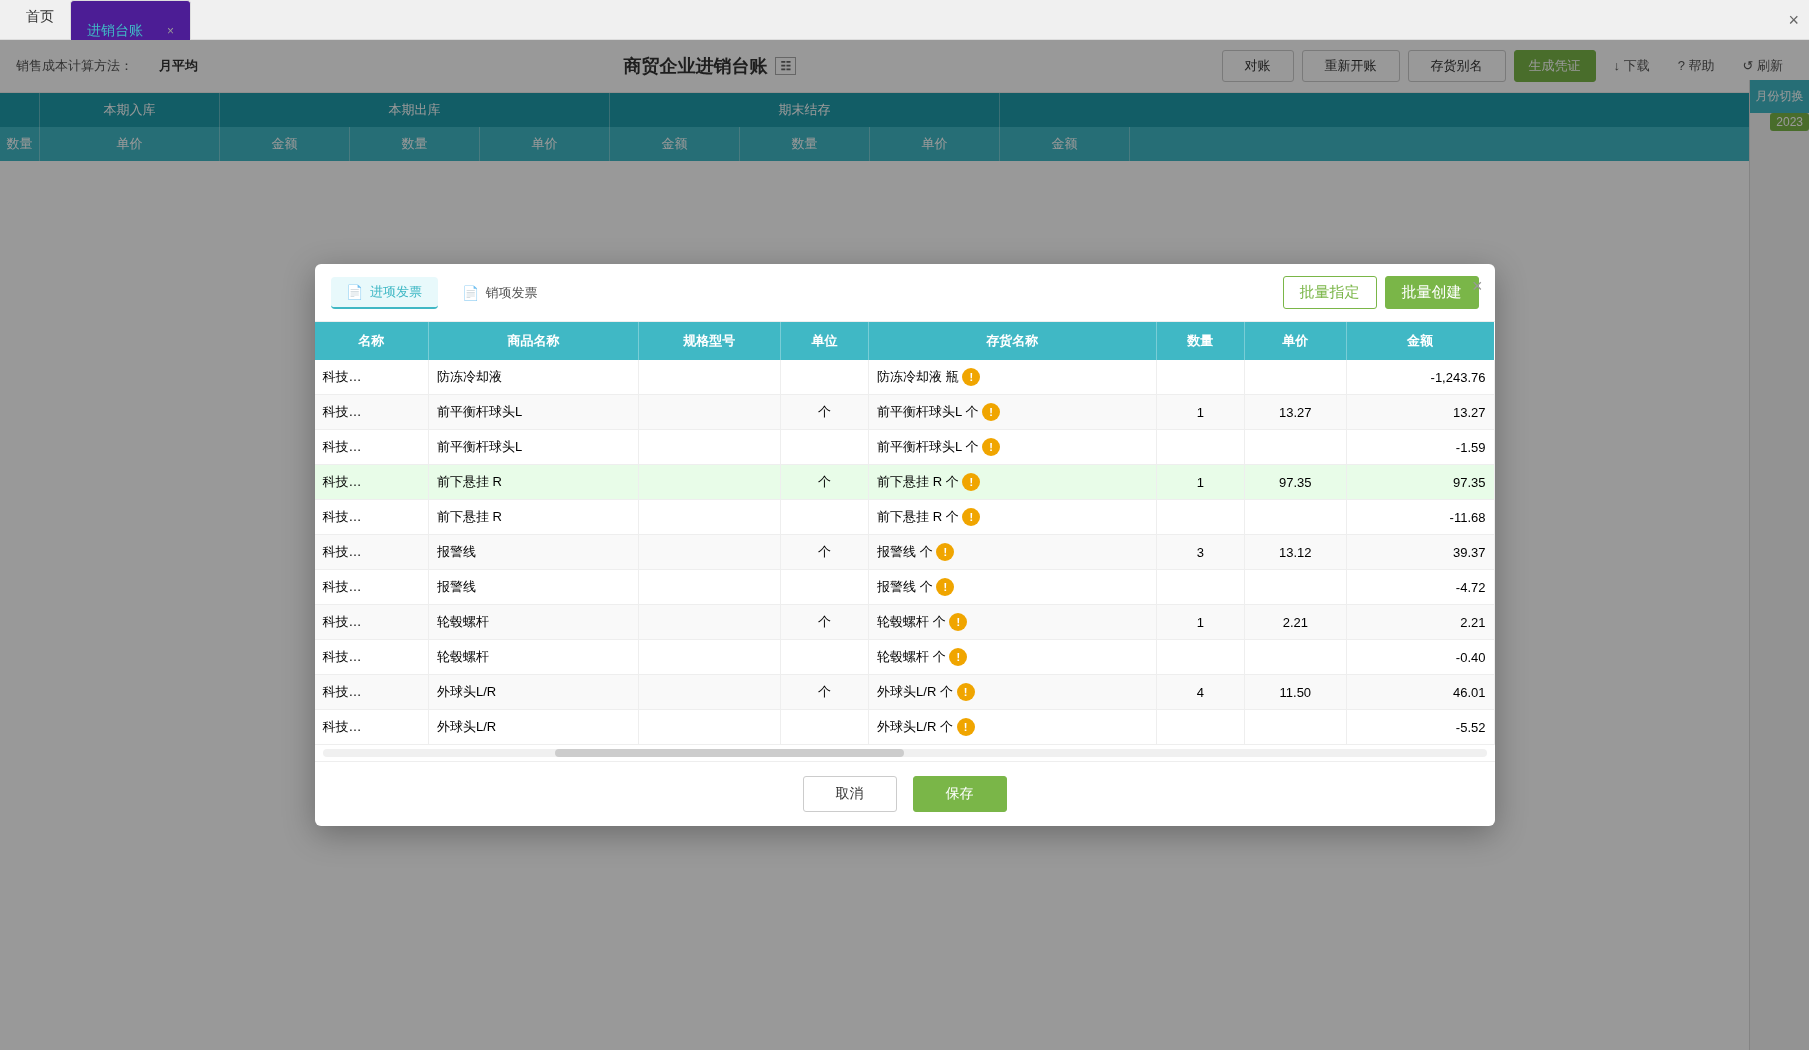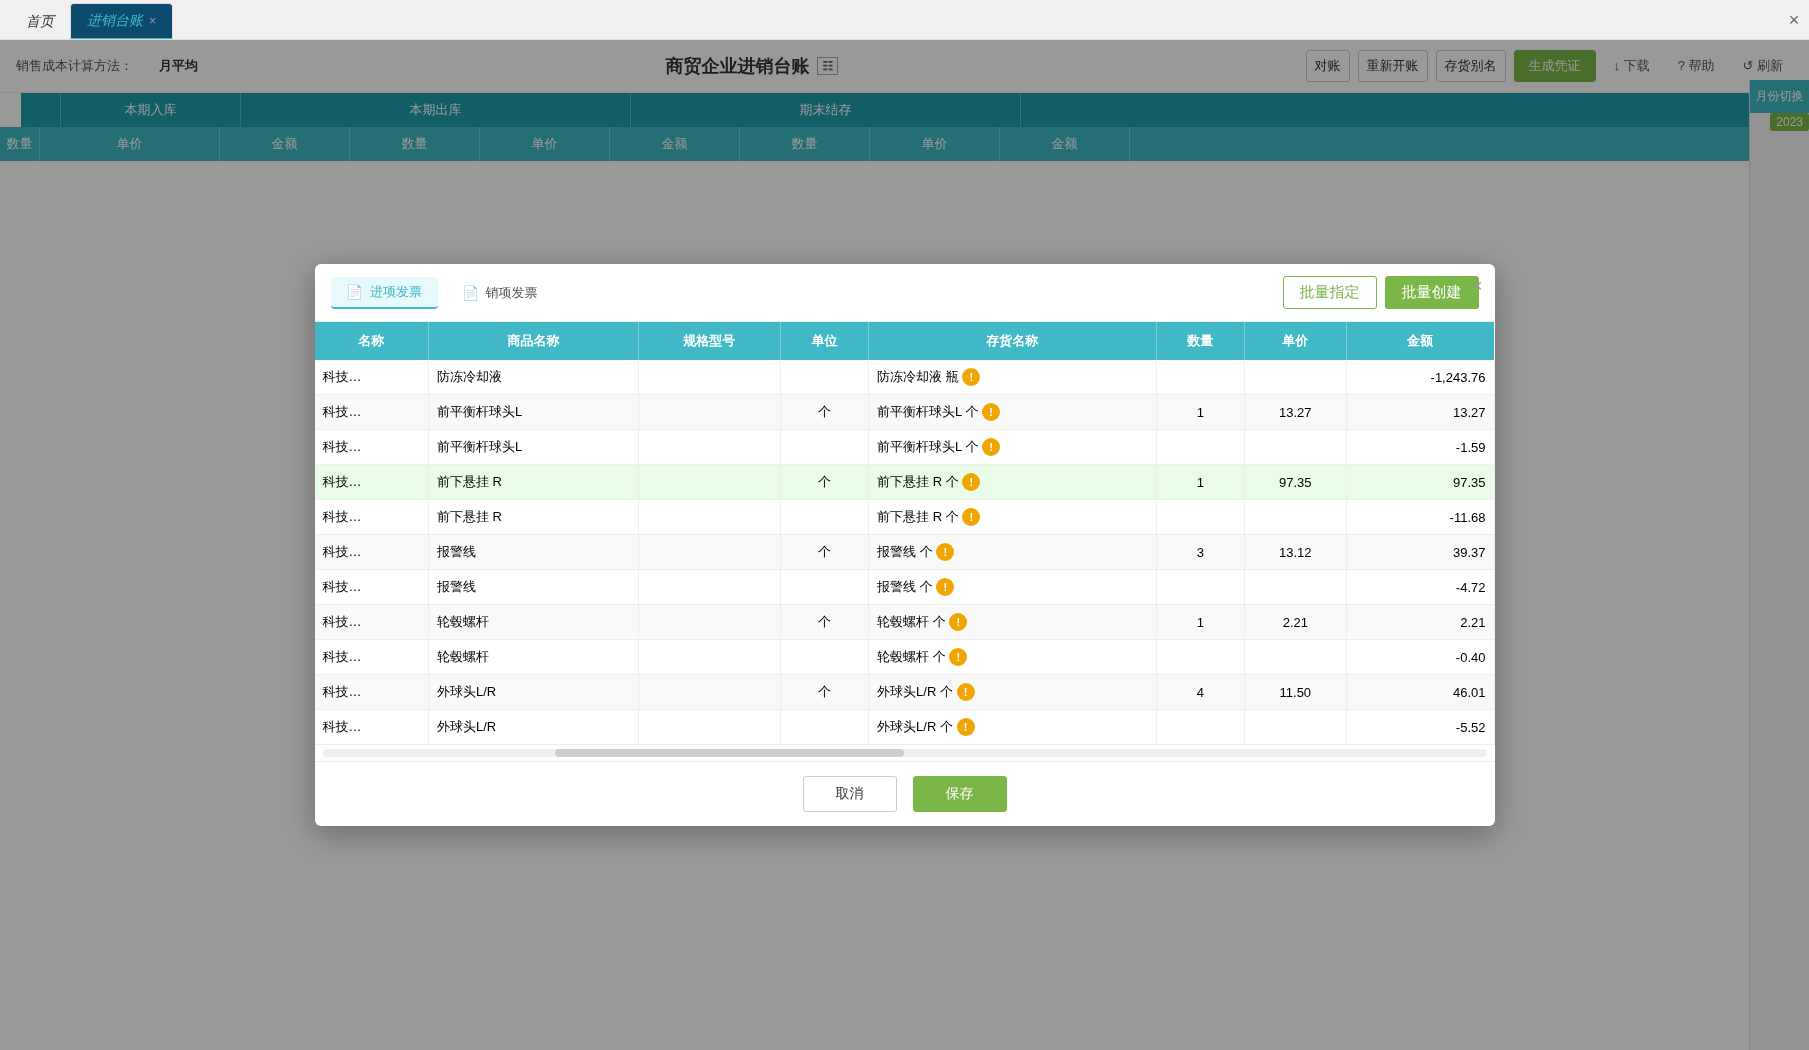--- a/index.html
+++ b/index.html
@@ -9,45 +9,44 @@
       background: #e8e8e8;
       width: 1809px;
       height: 1050px;
       overflow: hidden;
       position: relative;
     }
 
     
     .tab-bar {
       display: flex;
-      align-items: flex-end;
+      align-items: flex-start;
       background: #f0f0f0;
       border-bottom: 1px solid #ddd;
       height: 40px;
       padding: 0 10px;
       position: relative;
-      font-style: italic;
     }
     .tab-home {
       padding: 8px 16px;
       cursor: pointer;
       color: #333;
       font-size: 14px;
     }
     .tab-active {
-      background: #0c4a6e;
+      background: #4c1d95;
       border: 1px solid #ddd;
       border-bottom: 1px solid #40b8c5;
-      padding: 8px 16px;
+      padding: 21px 16px;
       cursor: pointer;
       color: #40b8c5;
       font-size: 14px;
       display: flex;
       align-items: center;
-      gap: 6px;
+      gap: 24px;
       border-radius: 4px 4px 0 0;
     }
     .tab-close {
       color: #999;
       font-size: 12px;
       cursor: pointer;
     }
     .window-close {
       position: absolute;
       right: 10px;
@@ -92,21 +91,21 @@
       display: flex;
       align-items: center;
       justify-content: center;
       gap: 8px;
     }
     .toolbar-btns {
       display: flex;
       gap: 8px;
     }
     .btn-outline {
-      padding: 6px 8px;
+      padding: 6px 22px;
       border: 1px solid #ccc;
       background: #fff;
       color: #333;
       cursor: pointer;
       border-radius: 3px;
       font-size: 13px;
     }
     .btn-green {
       padding: 6px 14px;
       border: 1px solid #7ab648;
@@ -161,21 +160,20 @@
       padding: 8px 6px;
       text-align: center;
       border-right: 1px solid rgba(255,255,255,0.3);
     }
     .group-header-row {
       display: grid;
       grid-template-columns: 40px 180px 390px 390px 390px;
       background: #1e9baa;
       color: #fff;
       font-size: 13px;
-      margin-left: 21px;
     }
     .group-header-row > div {
       padding: 8px 6px;
       text-align: center;
       border-right: 1px solid rgba(255,255,255,0.3);
     }
 
     
     .modal-overlay {
       position: absolute;

